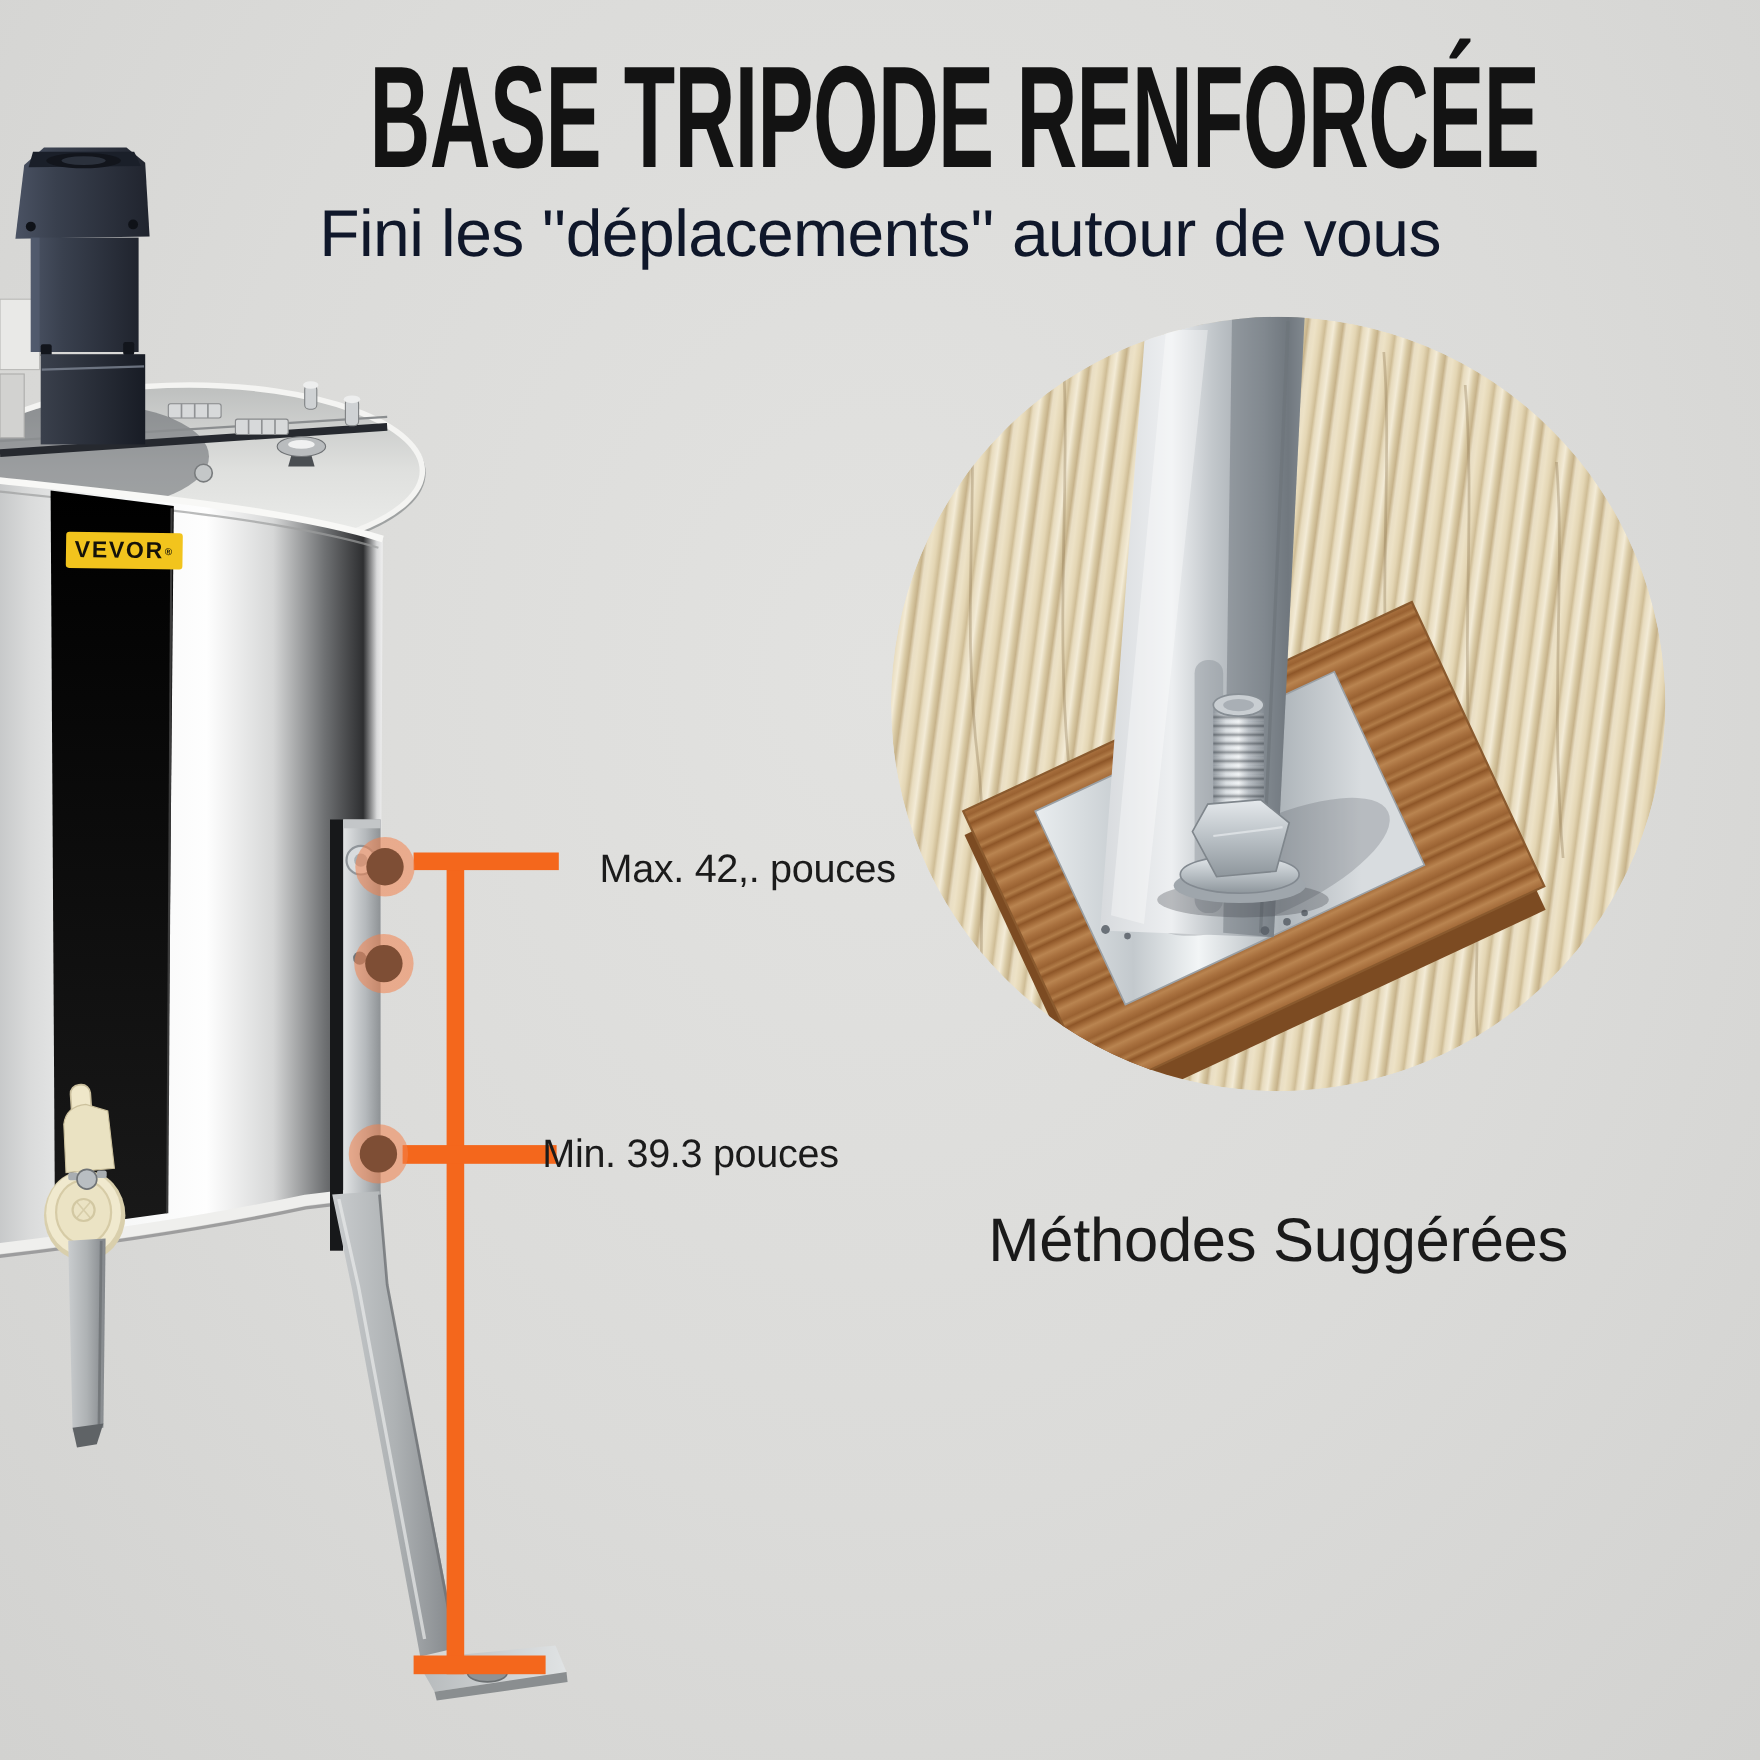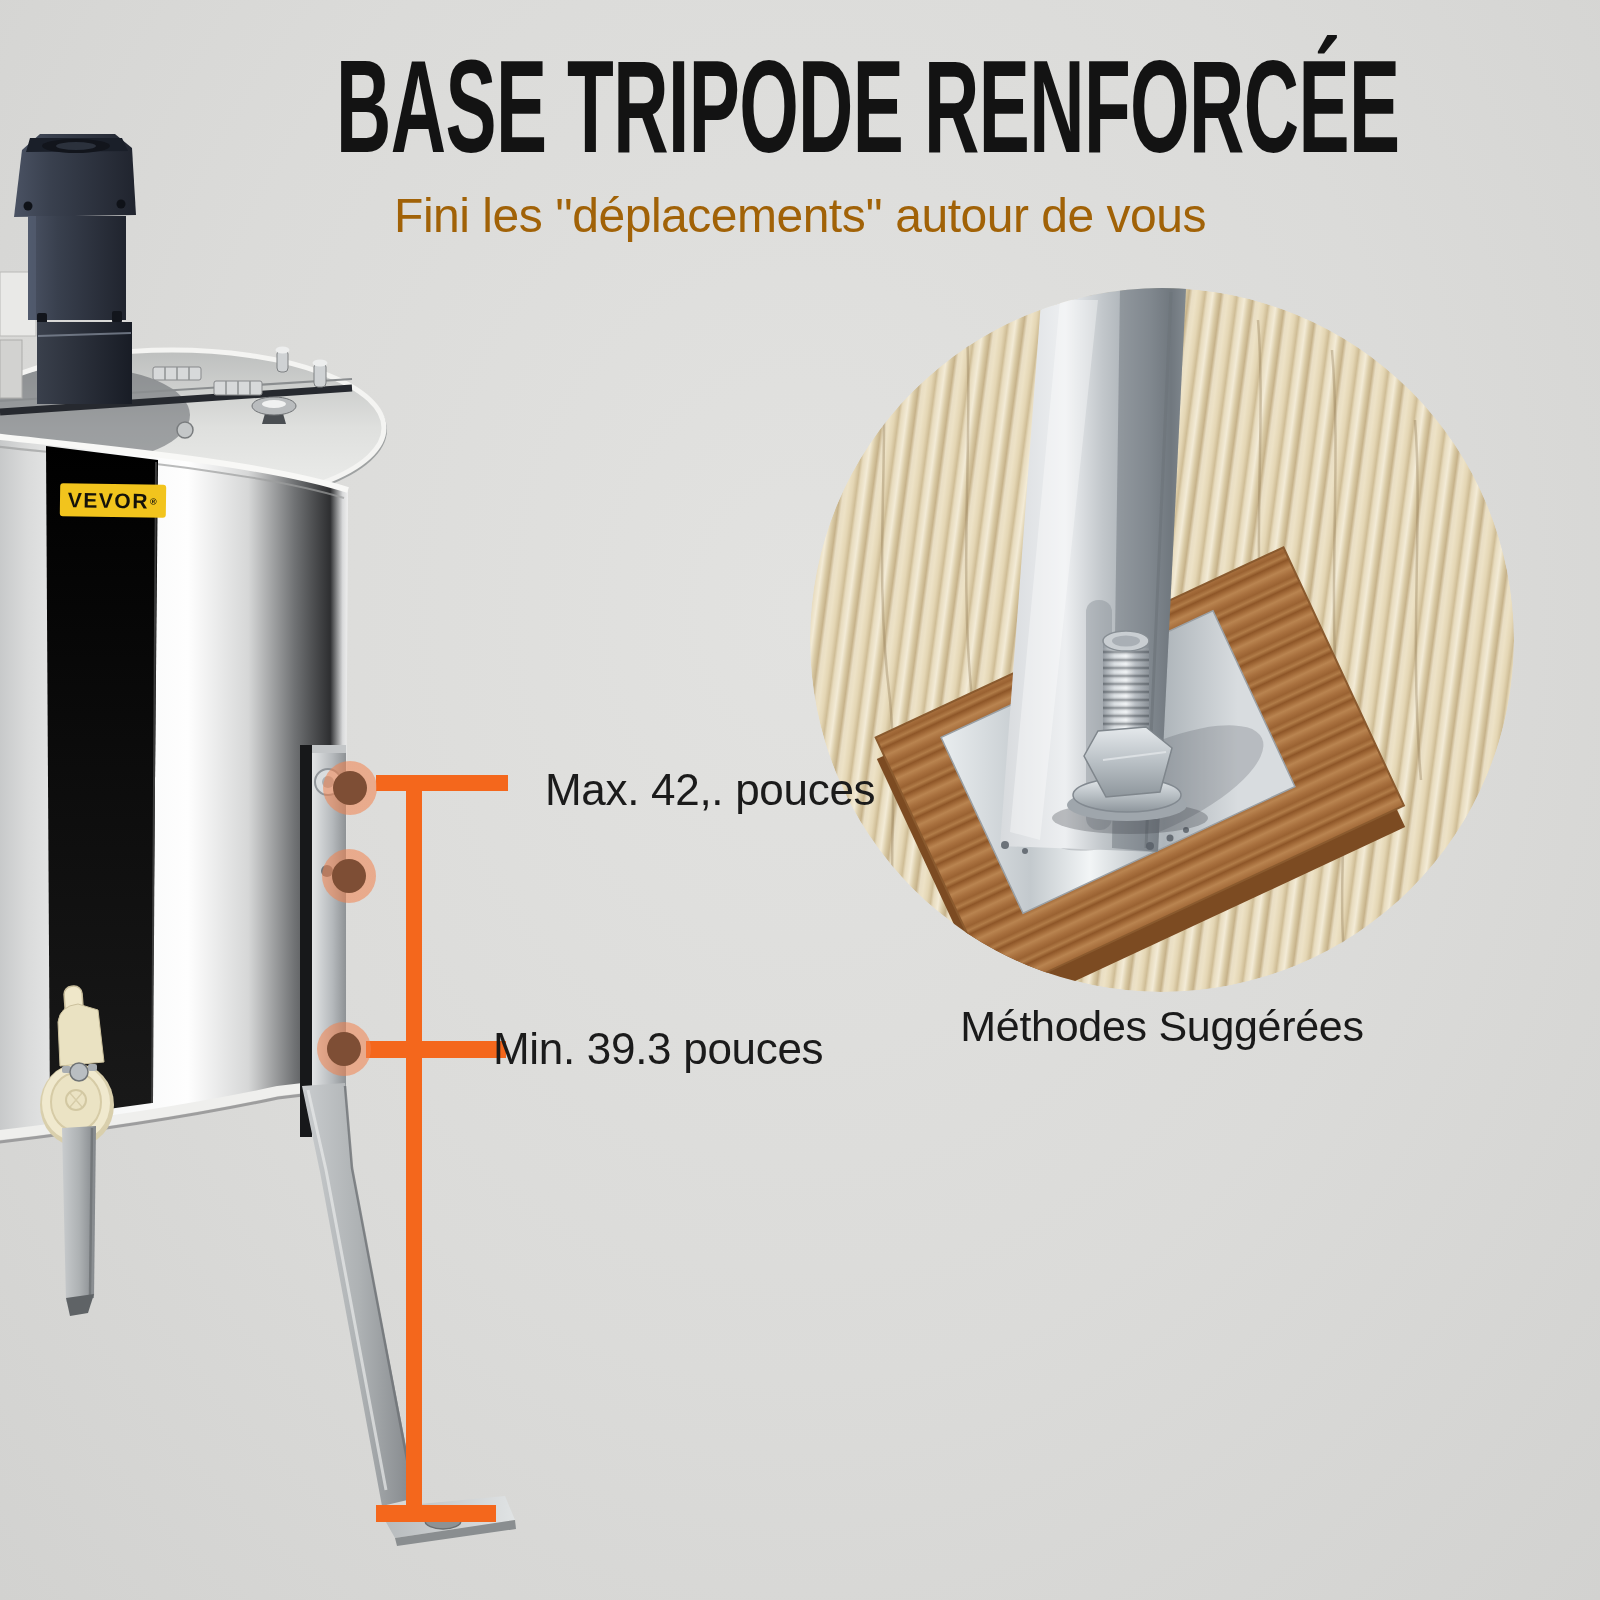--- a/index.html
+++ b/index.html
@@ -8,32 +8,32 @@
     background:radial-gradient(ellipse at 50% 38%, #e2e2e0 0%, #dbdbd9 55%, #d2d2d0 100%);
     font-family:"Liberation Sans",sans-serif;
   }
   .abs{position:absolute;}
   #title{
     top:38px;left:0;width:1600px;text-align:center;
     font-size:132px;font-weight:700;color:#131313;letter-spacing:-1px;
     transform:scaleX(0.58);transform-origin:50% 50%;white-space:nowrap;line-height:1.05;
   }
   #subtitle{
-    top:188px;left:0;width:1600px;text-align:center;
-    font-size:48px;font-weight:400;color:#a16207;letter-spacing:-0.5px;white-space:nowrap;
+    top:178px;left:0;width:1600px;text-align:center;
+    font-size:60px;font-weight:400;color:#0f172a;letter-spacing:-0.5px;white-space:nowrap;
   }
   #scene{top:0;left:0;width:1600px;height:1600px;}
   .mlabel{
-    font-size:44px;color:#1b1b1b;white-space:nowrap;line-height:44px;letter-spacing:-0.3px;
+    font-size:36px;color:#1b1b1b;white-space:nowrap;line-height:44px;letter-spacing:-0.3px;
   }
   #max-label{left:545px;top:768px;}
   #min-label{left:493px;top:1027px;}
   #inset-caption{
-    left:860px;top:996px;width:604px;text-align:center;
-    font-size:43px;color:#1a1a1a;line-height:61px;letter-spacing:-0.3px;
+    left:860px;top:1096px;width:604px;text-align:center;
+    font-size:56px;color:#1a1a1a;line-height:61px;letter-spacing:-0.3px;
   }
   .oline{background:#F4671C;}
   #meas-vline{left:406px;top:776px;width:16px;height:746px;}
   #meas-tick-max{left:376px;top:775px;width:132px;height:16px;}
   #meas-tick-min{left:366px;top:1041px;width:140px;height:17px;}
   #meas-tick-bottom{left:376px;top:1505px;width:120px;height:17px;}
   .mdot{
     width:34px;height:34px;border-radius:50%;background:#7E4E35;
     box-shadow:0 0 0 10px rgba(243,130,77,0.55);
   }

